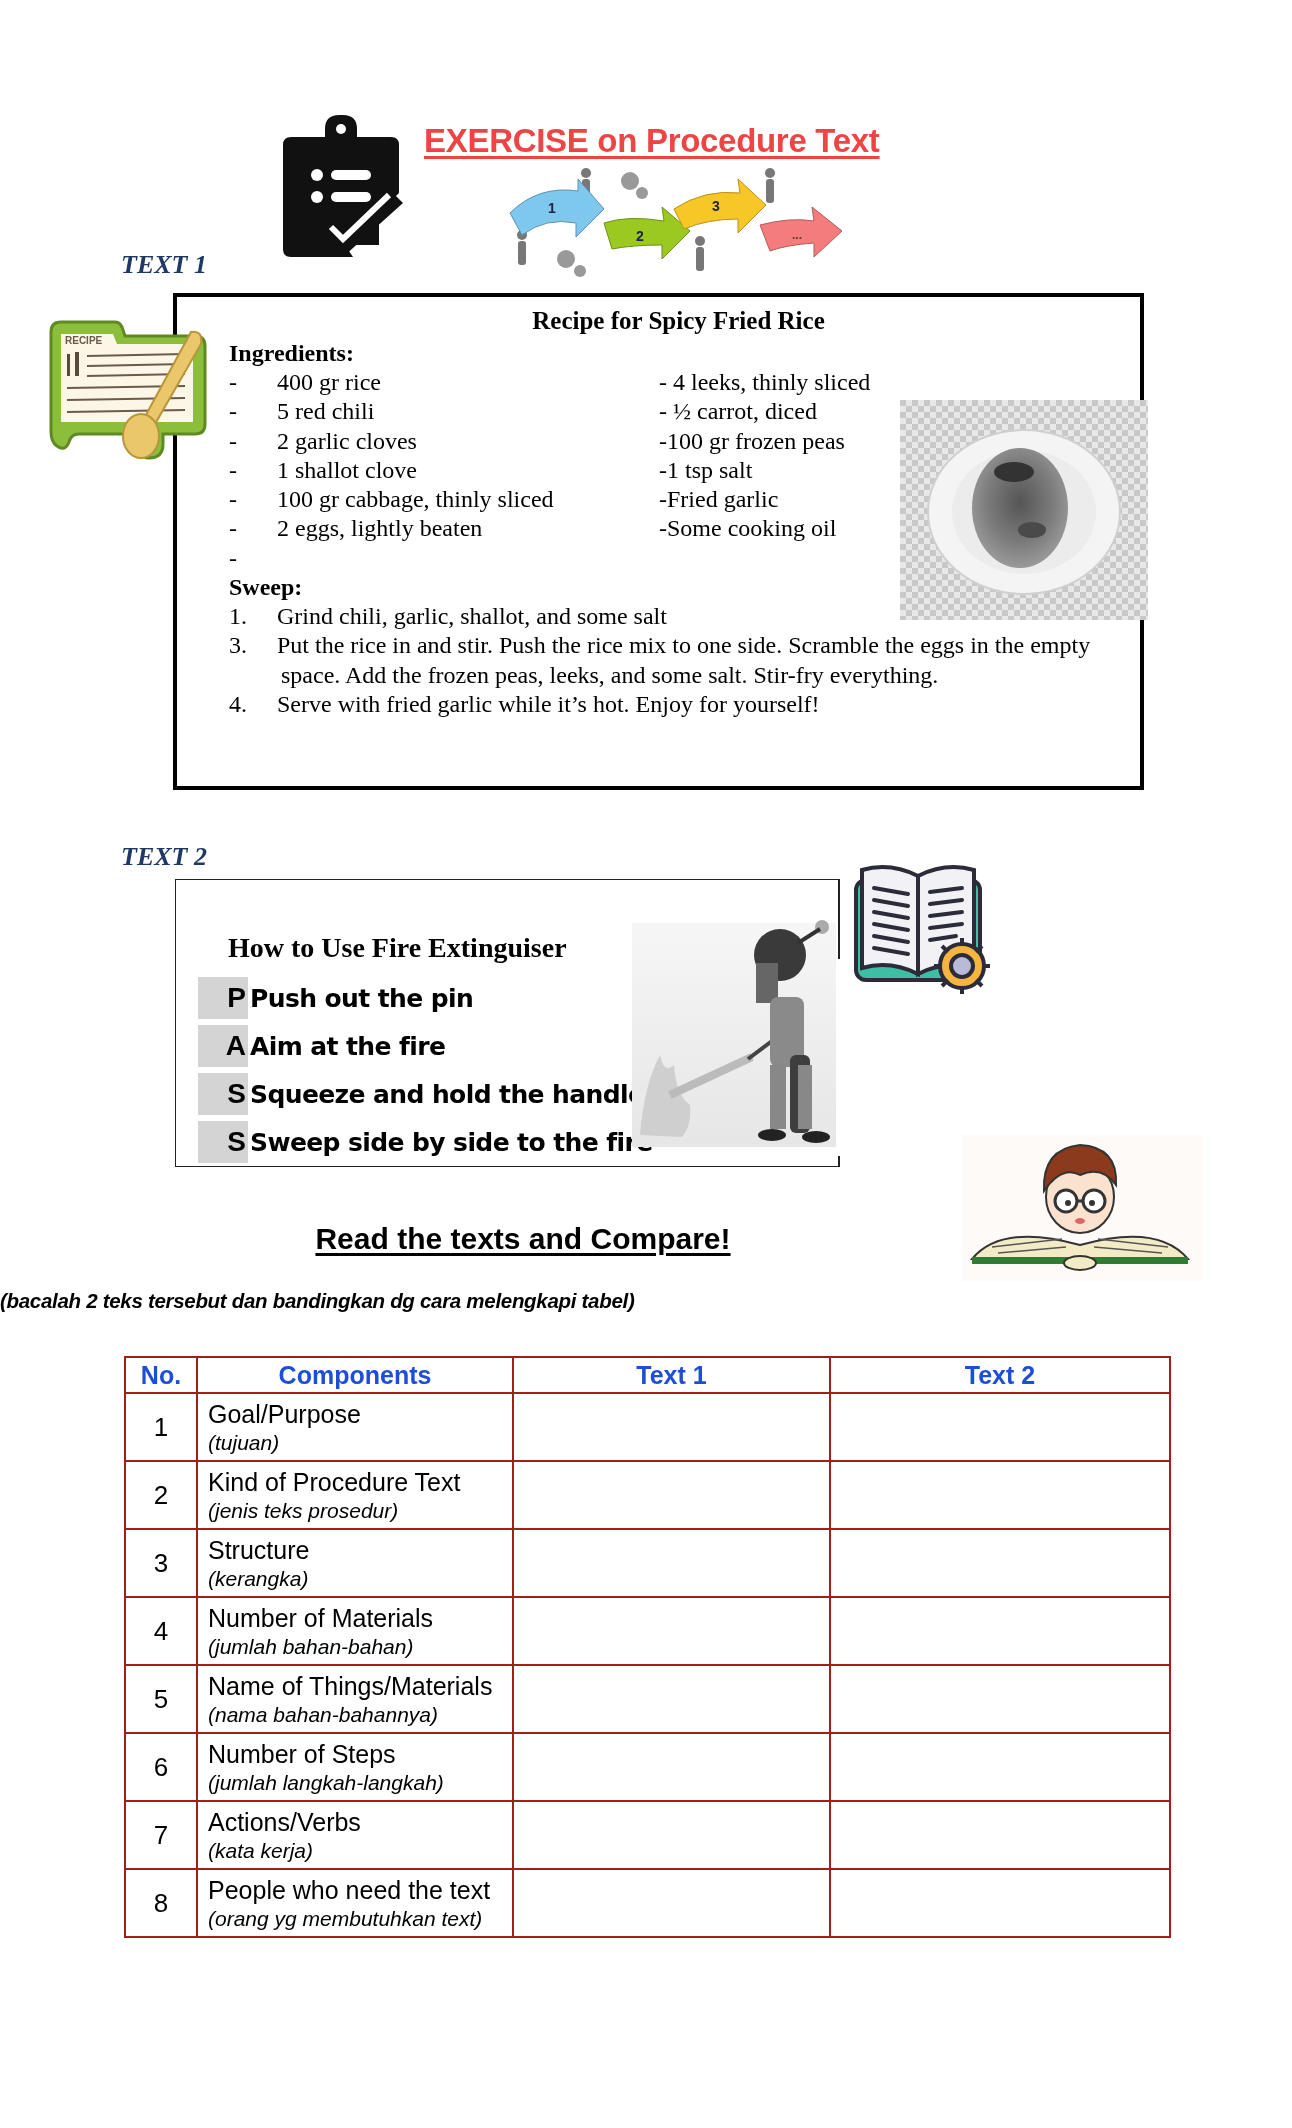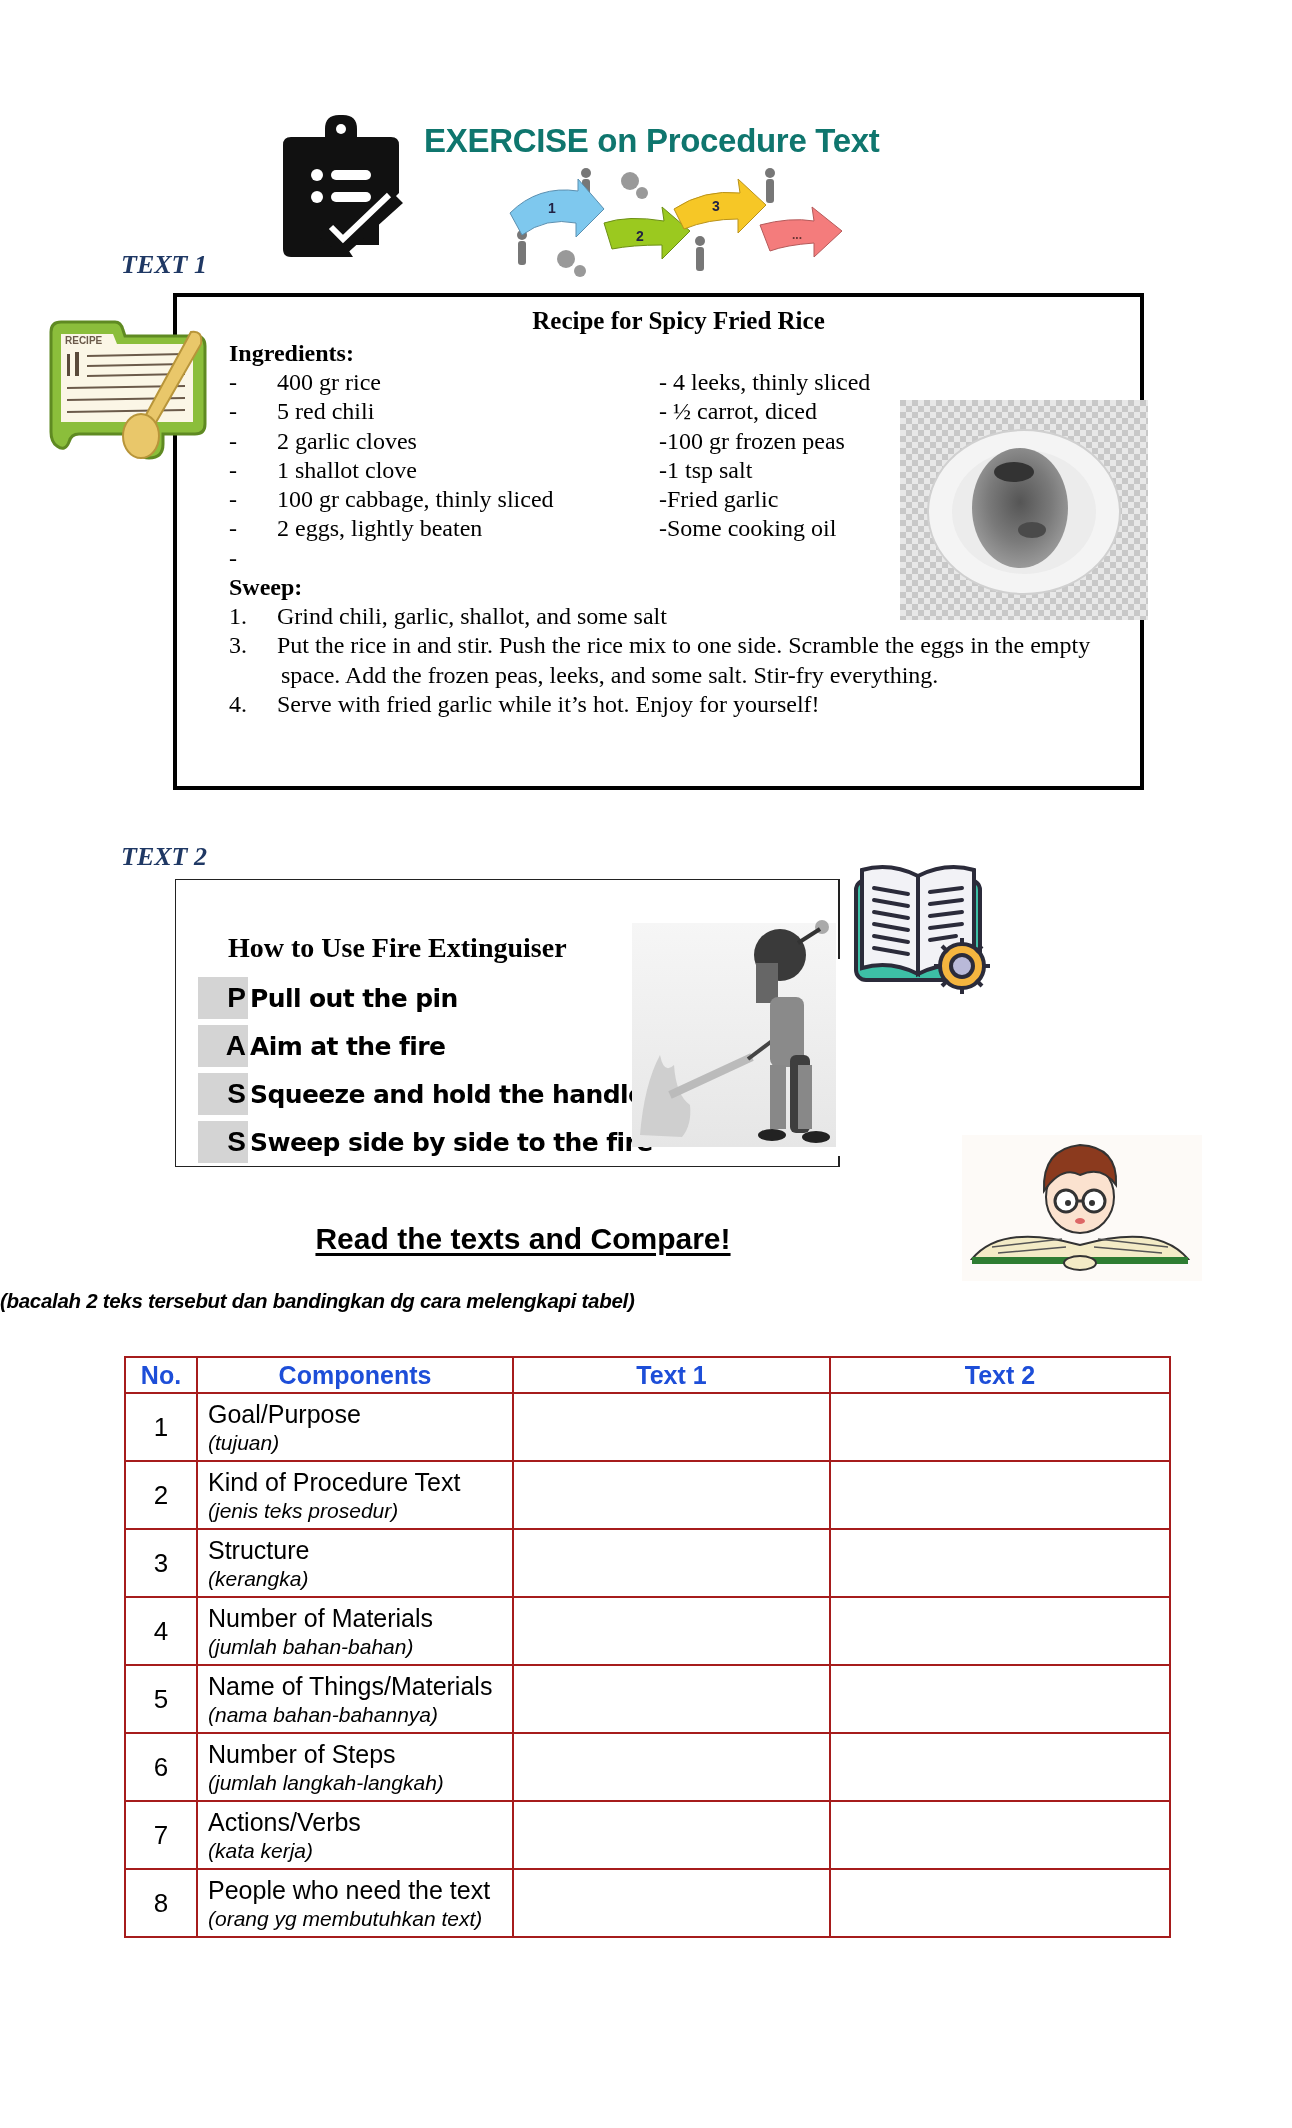--- a/index.html
+++ b/index.html
@@ -2,21 +2,21 @@
 <html><head>
 <meta charset="utf-8">
 <style>
   html, body { margin: 0; padding: 0; background: #ffffff; }
   body { width: 1292px; height: 2128px; position: relative; overflow: hidden;
          font-family: "Liberation Serif", serif; color: #000; }
   .abs { position: absolute; }
 
   
   #title { left: 424px; top: 122px; font-family: "Liberation Sans", sans-serif; font-weight: bold;
-           font-size: 33px; color: #0f766e; text-decoration-thickness: 3px;
+           font-size: 33px; color: #ef4444; text-decoration: underline; text-decoration-thickness: 3px;
            text-underline-offset: 4px; letter-spacing: -0.3px; white-space: nowrap; }
   #clipboard-icon { left: 283px; top: 115px; width: 128px; height: 142px; }
   #process-arrows { left: 508px; top: 165px; width: 340px; height: 118px; }
 
   .section-label { font-family: "Liberation Serif", serif; font-style: italic; font-weight: bold;
                    font-size: 26px; color: #1F3864; }
   #text1-label { left: 121px; top: 250px; }
   #text2-label { left: 121px; top: 842px; }
 
   
@@ -194,21 +194,21 @@
     <ellipse cx="96" cy="124" rx="18" ry="22" fill="#E9C76A" stroke="#b8953a" stroke-width="2"></ellipse>
   </svg>
 </div>
 
 <div class="abs section-label" id="text2-label">TEXT 2</div>
 
 <div class="abs" id="fire-box">
   <div class="abs" id="fire-title">How to Use Fire  Extinguiser</div>
   <div class="pass-row" style="top:97px;">
     <div class="pass-letter">P</div>
-    <div class="pass-text">Pull out the pin</div>
+    <div class="pass-text">Push out the pin</div>
   </div>
   <div class="pass-row" style="top:145px;">
     <div class="pass-letter">A</div>
     <div class="pass-text">Aim at the fire</div>
   </div>
   <div class="pass-row" style="top:193px;">
     <div class="pass-letter">S</div>
     <div class="pass-text">Squeeze and hold the handle</div>
   </div>
   <div class="pass-row" style="top:241px;">

